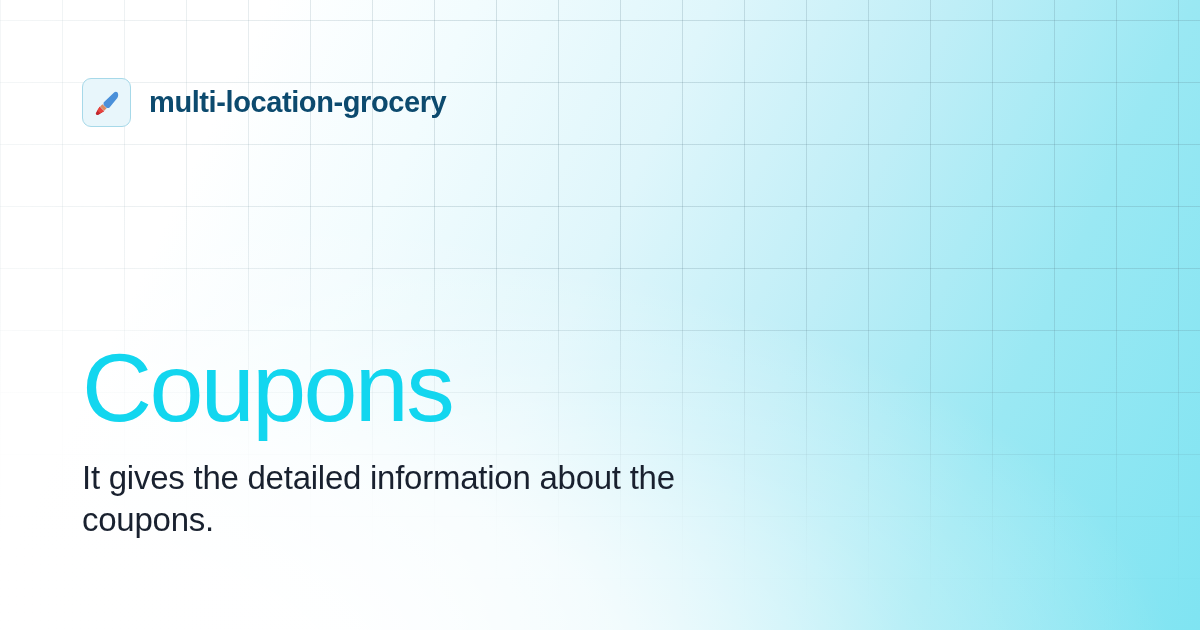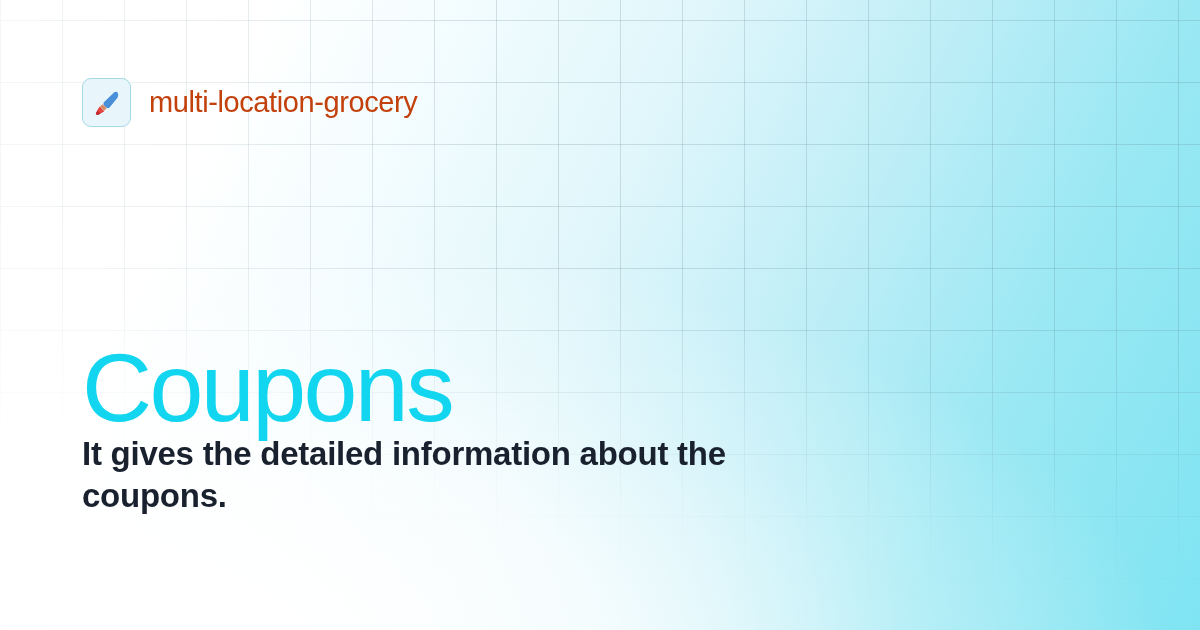--- a/index.html
+++ b/index.html
@@ -107,23 +107,23 @@
     display:flex;
     align-items:center;
     justify-content:center;
     overflow:hidden;
   }
 
   .brand-badge svg { display:block; }
 
   .brand-name {
     font-size:29px;
-    font-weight:400;
+    font-weight:700;
     letter-spacing:-0.4px;
-    color:#c2410c;
+    color:#0c4a6e;
     white-space:nowrap;
   }
 
   
   .headline-block {
     position:absolute;
     left:82px;
     top:342px;
     width:760px;
   }
@@ -131,23 +131,24 @@
   .headline {
     font-size:97px;
     line-height:0.94;
     font-weight:400;
     letter-spacing:-2.6px;
     color:#12d6ef;
     white-space:nowrap;
   }
 
   .subhead {
+    margin-top:24px;
     font-size:33px;
     line-height:1.26;
-    font-weight:700;
+    font-weight:400;
     letter-spacing:-0.25px;
     color:#19212f;
     max-width:690px;
   }
 </style>
 </head>
 <body>
 
 <div class="og-card">
 

